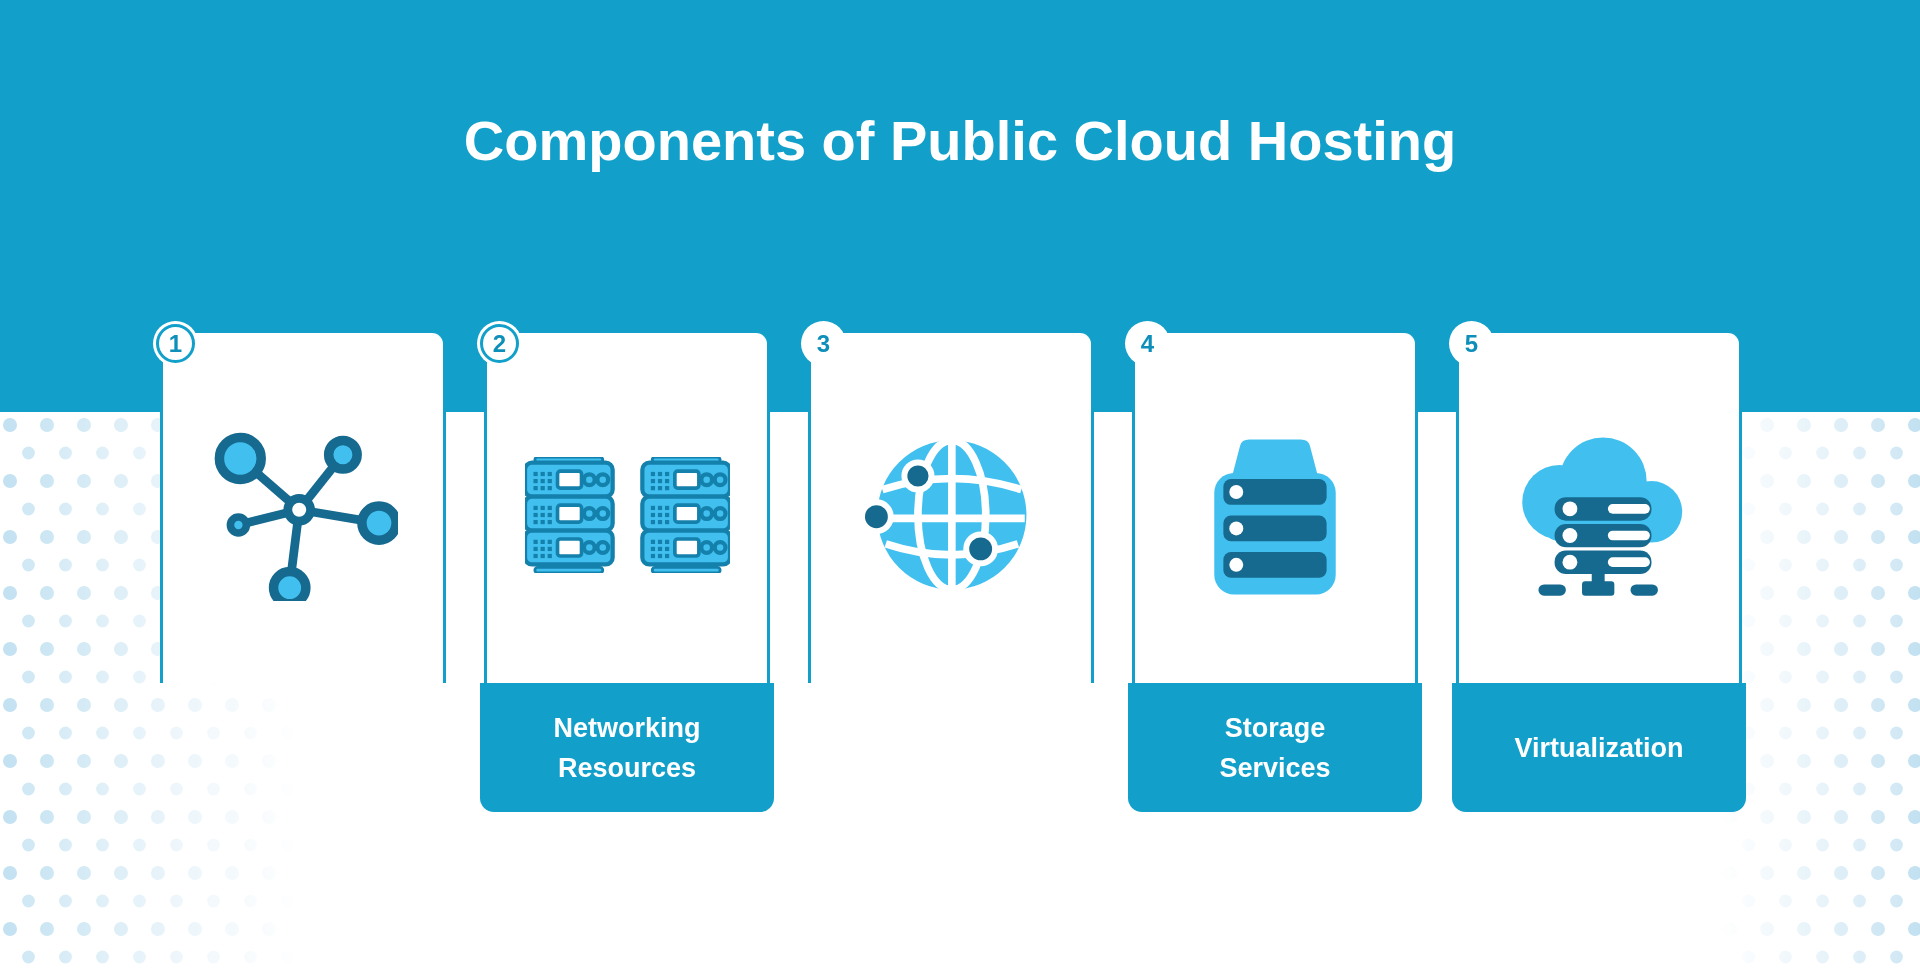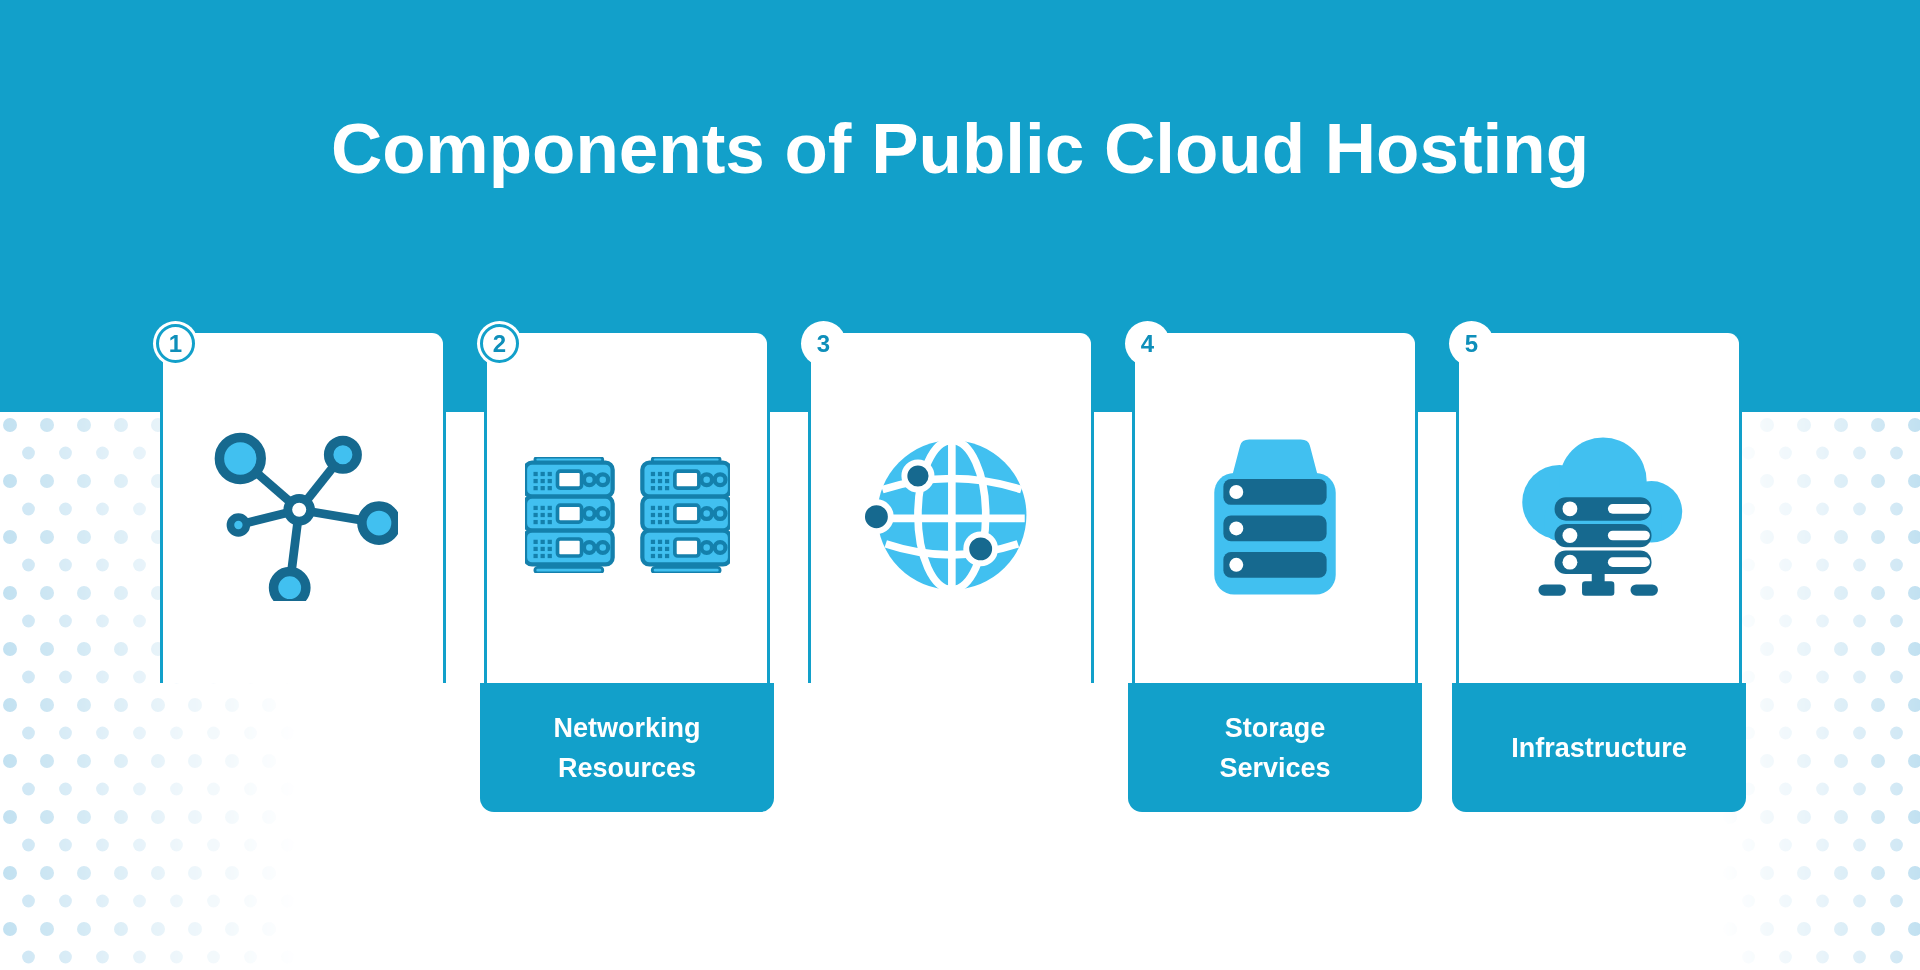--- a/index.html
+++ b/index.html
@@ -15,21 +15,21 @@
   .header {
     position: absolute; left: 0; top: 0;
     width: 1920px; height: 412px;
     background: #12A0CA;
   }
   .title {
     margin: 0;
     padding-top: 112px;
     text-align: center;
     color: #ffffff;
-    font-size: 71px;
+    font-size: 56px;
     line-height: 1.05;
     font-weight: 700;
     letter-spacing: 0;
   }
 
   
   .dots { position: absolute; top: 412px; z-index: 0; display: block; }
   .dots-left  { left: 0; }
   .dots-right { right: 0; }
 
@@ -273,18 +273,18 @@
             <circle cx="39.5" cy="48.2" r="4.6"></circle>
             <circle cx="39.5" cy="64.7" r="4.6"></circle>
             <circle cx="39.5" cy="81.2" r="4.6"></circle>
             <rect x="63" y="45.2" width="26" height="6" rx="3"></rect>
             <rect x="63" y="61.7" width="26" height="6" rx="3"></rect>
             <rect x="63" y="78.2" width="26" height="6" rx="3"></rect>
           </g>
         </svg>
       </div>
       <div class="card-footer">
-        <span>Infrastructure</span>
+        <span>Virtualization</span>
       </div>
     </section>
 
   </div>
 </div>
 
 </body></html>

